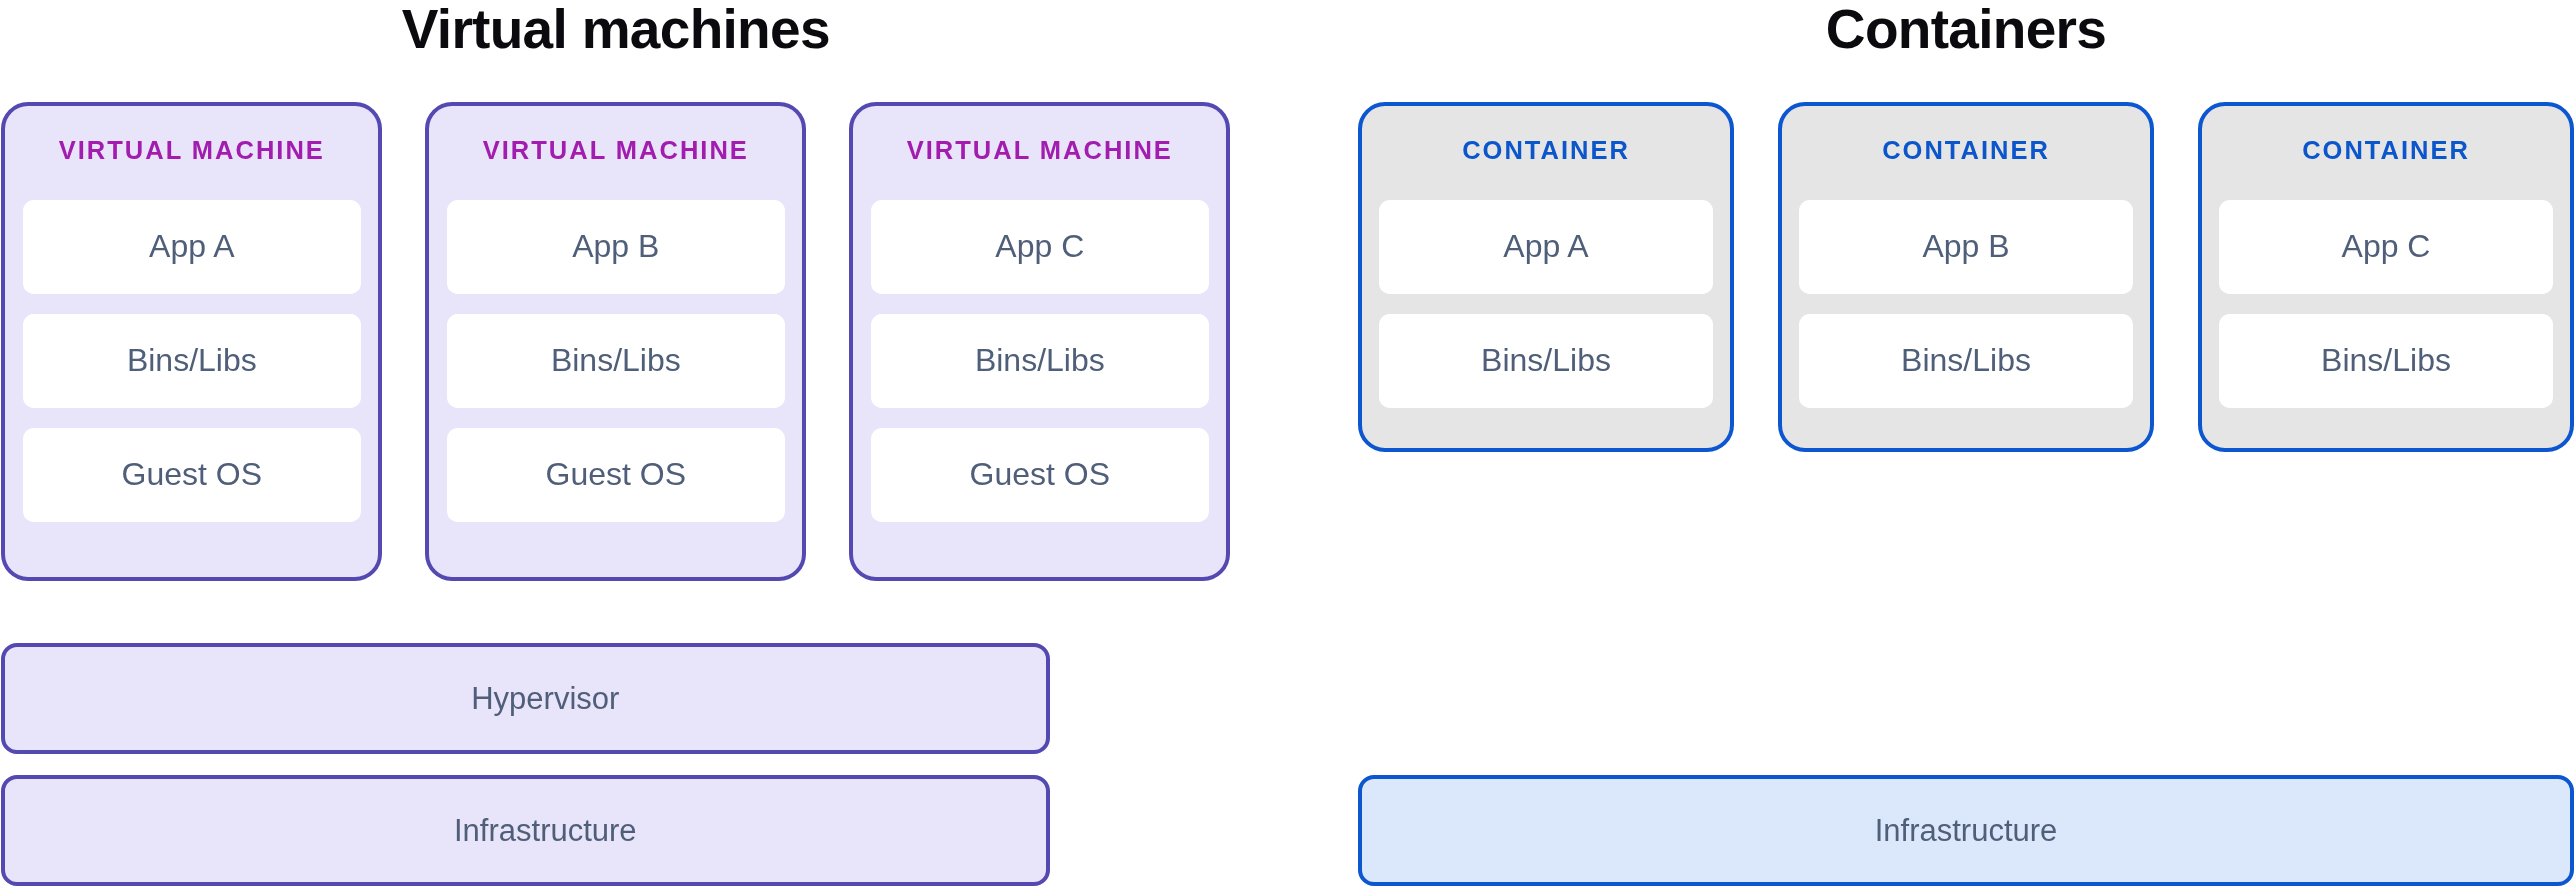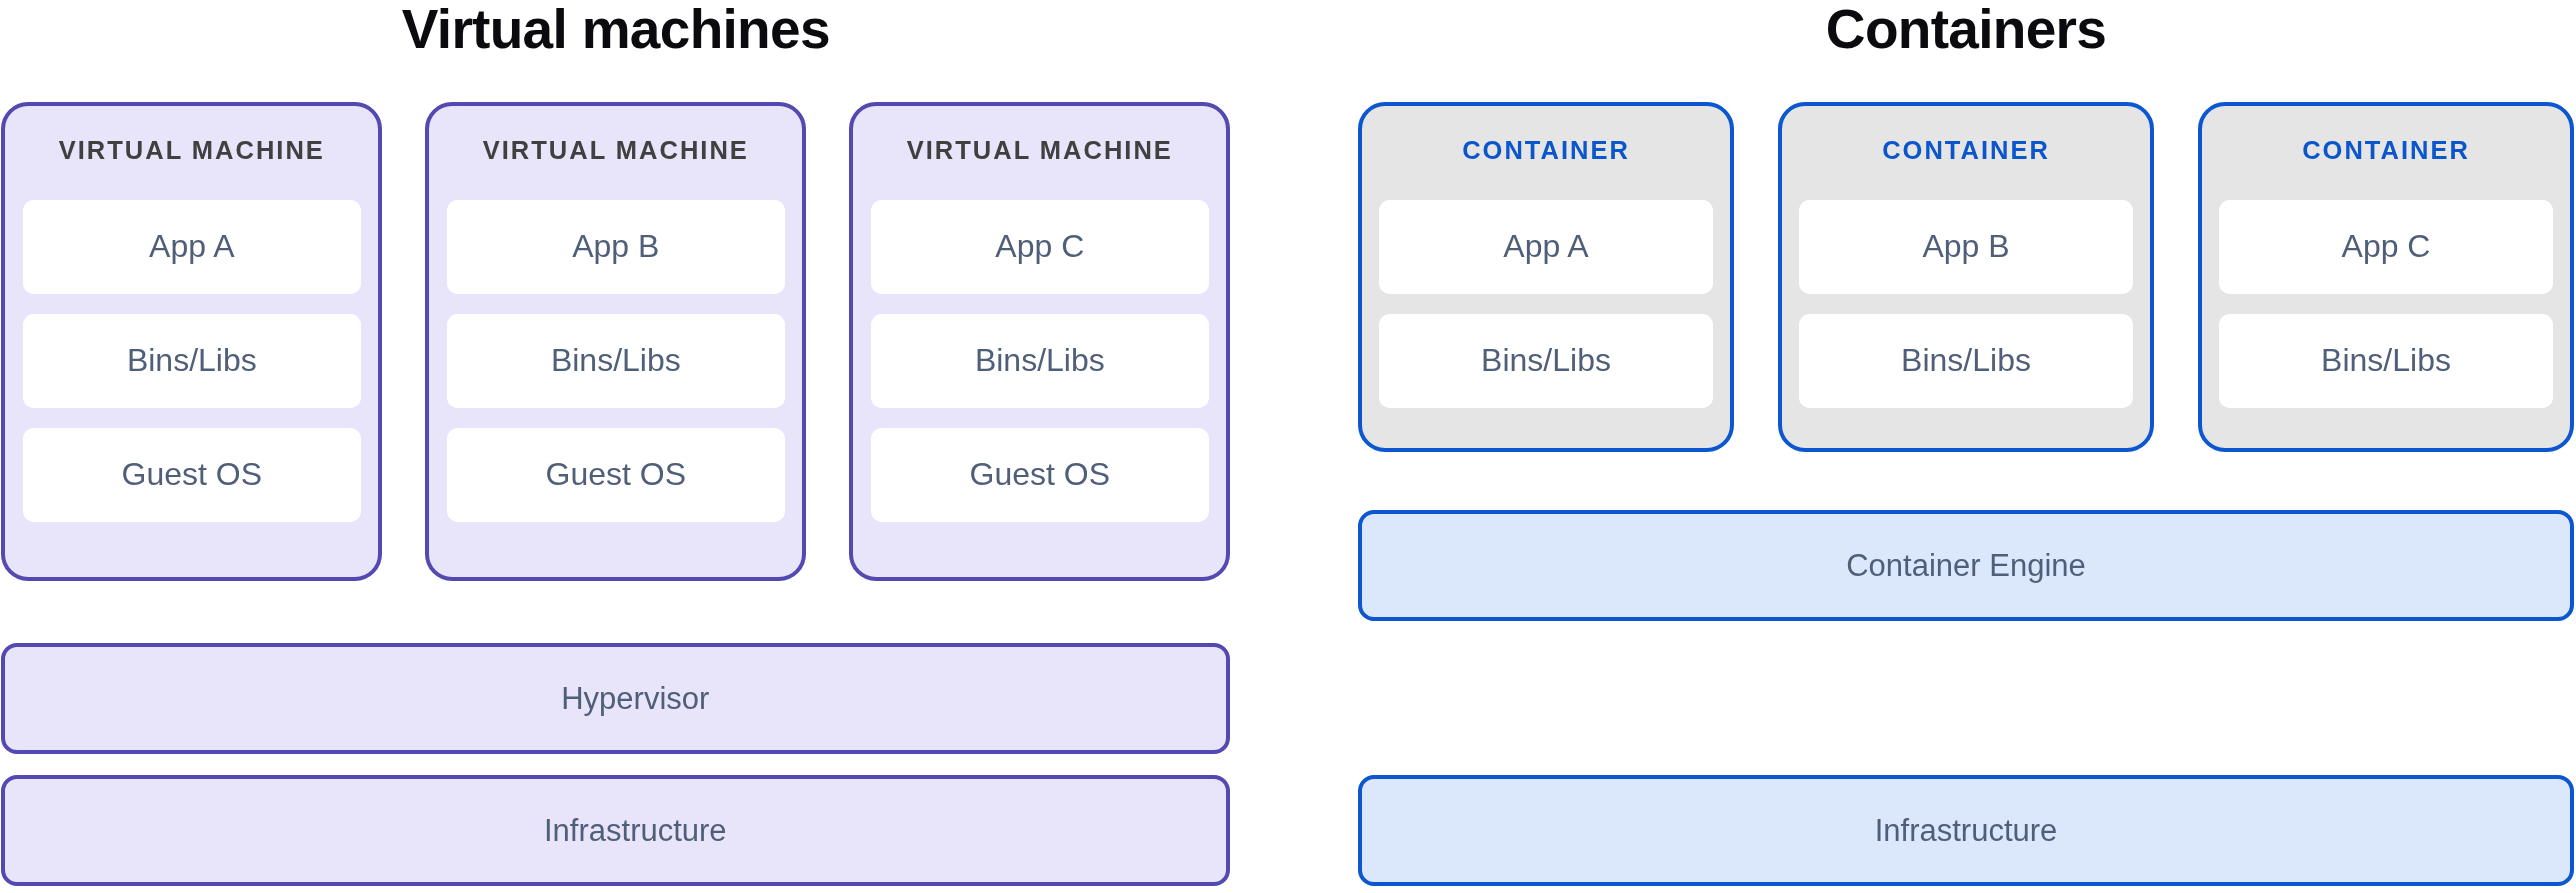--- a/index.html
+++ b/index.html
@@ -62,21 +62,21 @@
 
   .card-header {
     text-align: center;
     font-size: 25.5px;
     font-weight: 700;
     letter-spacing: 2px;
     line-height: 1.15;
     margin-bottom: 35px;
     white-space: nowrap;
   }
-  .card.vm .card-header { color: #404040; }
+  .card.vm .card-header { color: #a21caf; }
   .card.ct .card-header { color: #0c56cc; }
 
   .layer-box {
     height: 94px;
     flex: 0 0 94px;
     background: #ffffff;
     border-radius: 10.7px;
     margin-bottom: 20px;
     display: flex;
     align-items: center;
@@ -92,21 +92,21 @@
     height: 111px;
     border-radius: 16px;
     display: flex;
     align-items: center;
     justify-content: center;
     font-size: 31px;
     color: #505f79;
   }
   .bar.vm {
     left: 1.3px;
-    width: 1229px;
+    width: 1049px;
     background: #e8e4f9;
     border: 4.7px solid #5449b0;
     padding-left: 39px;
   }
   .bar.ct {
     left: 1358px;
     width: 1216px;
     background: #dbe7fa;
     border: 4.7px solid #0c57d0;
   }
@@ -167,17 +167,16 @@
       <div class="card-header">CONTAINER</div>
       <div class="layer-box">App C</div>
       <div class="layer-box">Bins/Libs</div>
     </div>
 
   </div>
 
   <div class="bar vm" id="bar-hypervisor">Hypervisor</div>
   <div class="bar vm" id="bar-vm-infra">Infrastructure</div>
 
-  <div class="bar ct" id="bar-container-engine">Container Engine</div>
   <div class="bar ct" id="bar-ct-infra">Infrastructure</div>
 
 </div>
 
 
 </body></html>

